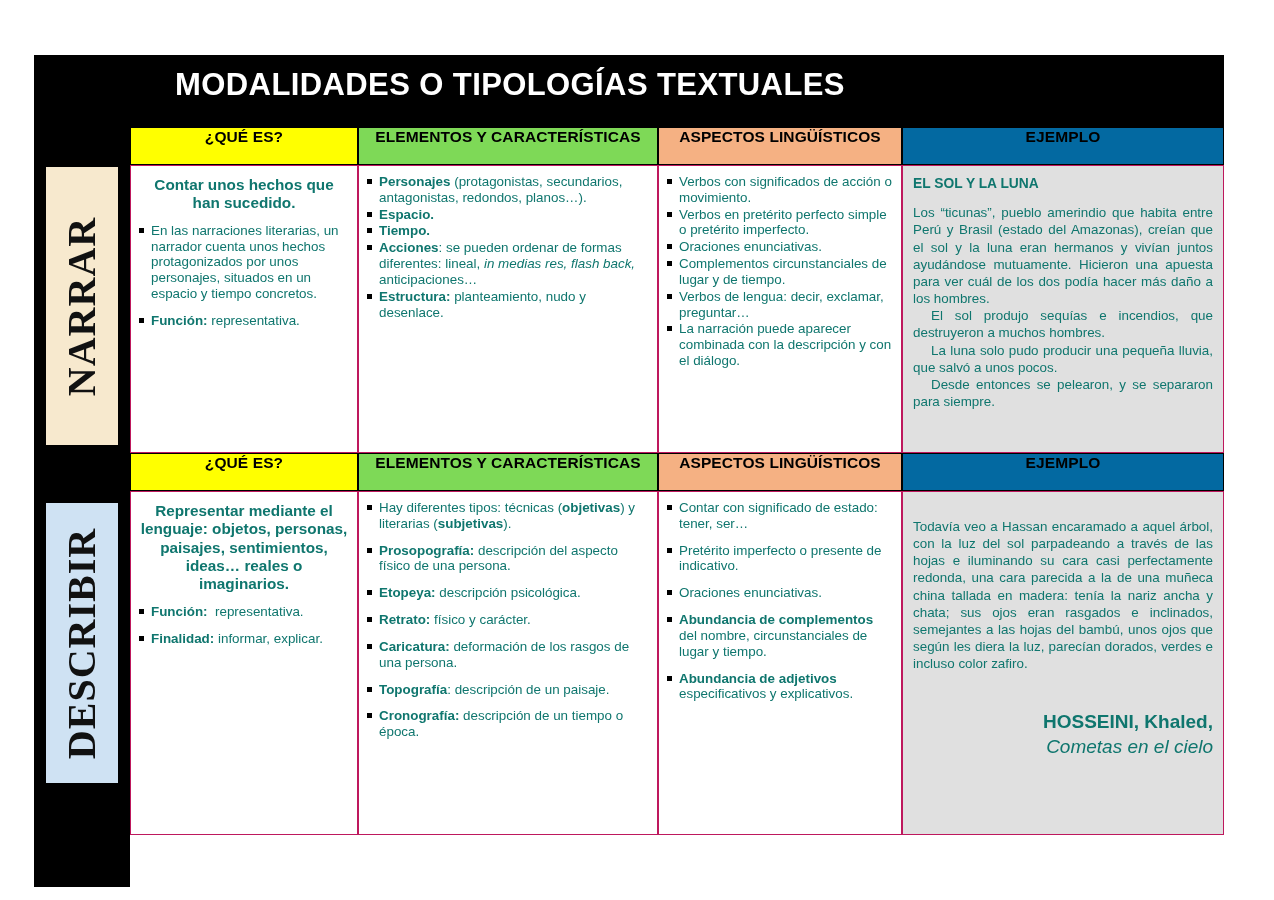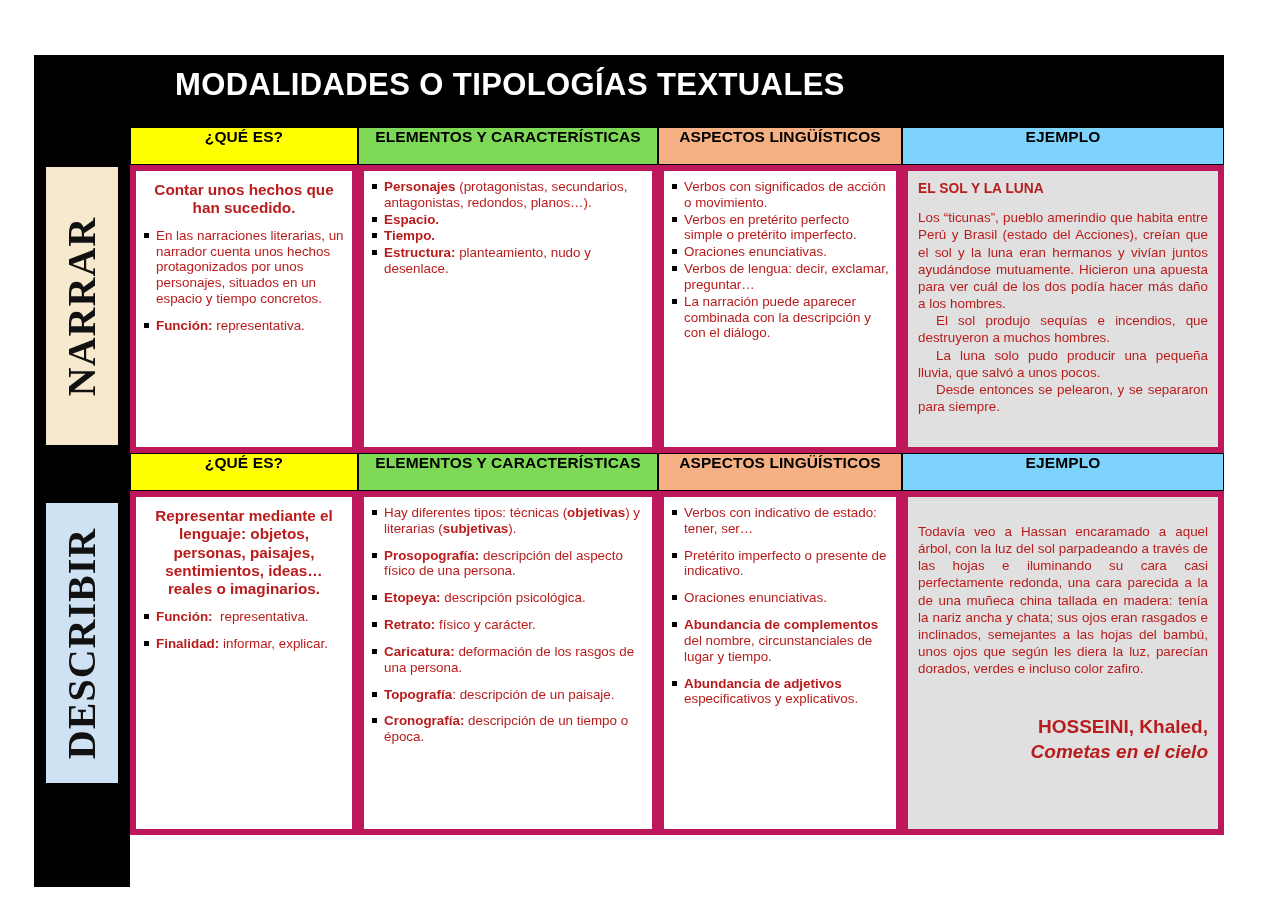--- a/index.html
+++ b/index.html
@@ -55,33 +55,33 @@
     position:absolute;top:0;height:38px;
     display:flex;justify-content:center;
     box-sizing:border-box;
     border:1px solid #000;
     font-size:15.5px;font-weight:bold;color:#000;
     letter-spacing:.1px;white-space:nowrap;
   }
   .hdr .c-que{background:#ffff00;}
   .hdr .c-ele{background:#7ed957;}
   .hdr .c-asp{background:#f5b183;}
-  .hdr .c-eje{background:#7dd3fc;}
+  .hdr .c-eje{background:#0369a1;}
 
   
   .bcell{
     position:absolute;
     box-sizing:border-box;
     background:#fff;
-    border:6px solid #be185d;
+    border:1px solid #be185d;
     padding:8px 7px 6px 7px;
     overflow:hidden;
     font-size:13.4px;
     line-height:1.18;
-    color:#b91c1c;
+    color:#0f766e;
   }
   .bcell.grey{background:#e0e0e0;}
 
   
   .lead{
     font-weight:bold;font-size:15.3px;line-height:1.2;
     text-align:center;margin:2px 2px 10px 2px;
   }
   ul.bl{list-style:none;margin:0;padding:0;}
   ul.bl > li{
@@ -95,21 +95,21 @@
   b{font-weight:bold;}
   i{font-style:italic;}
 
   
   .ex-title{font-weight:bold;font-size:13.8px;margin-bottom:12px;}
   .ex-body p{margin:0;text-align:justify;text-justify:inter-word;
              font-size:13.4px;line-height:1.28;}
   .ex-body p.ind{text-indent:18px;}
   .ex-src{margin-top:38px;text-align:right;font-size:19px;line-height:1.3;}
   .ex-src .a{font-weight:bold;}
-  .ex-src .w{font-weight:bold;font-style:italic;}
+  .ex-src .w{font-weight:normal;font-style:italic;}
 </style>
 </head>
 <body>
 
 <div class="sheet">
   <div class="table">
 
     <div class="title-bar">
       <div class="t">MODALIDADES O TIPOLOGÍAS TEXTUALES</div>
     </div>
@@ -141,38 +141,40 @@
         <li>En las narraciones literarias, un narrador cuenta unos hechos protagonizados por unos personajes, situados en un espacio y tiempo concretos.</li>
         <li><b>Función:</b> representativa.</li>
       </ul>
     </div>
 
     <div class="bcell" style="left:324px;top:110px;width:300px;height:288px;">
       <ul class="bl">
         <li><b>Personajes</b> (protagonistas, secundarios, antagonistas, redondos, planos…).</li>
         <li><b>Espacio.</b></li>
         <li><b>Tiempo.</b></li>
+        <li><b>Acciones</b>: se pueden ordenar de formas diferentes: lineal, <i>in medias res, flash back,</i> anticipaciones…</li>
         <li><b>Estructura:</b> planteamiento, nudo y desenlace.</li>
       </ul>
     </div>
 
     <div class="bcell" style="left:624px;top:110px;width:244px;height:288px;">
       <ul class="bl">
         <li>Verbos con significados de acción o movimiento.</li>
         <li>Verbos en pretérito perfecto simple o pretérito imperfecto.</li>
         <li>Oraciones enunciativas.</li>
+        <li>Complementos circunstanciales de lugar y de tiempo.</li>
         <li>Verbos de lengua: decir, exclamar, preguntar…</li>
         <li>La narración puede aparecer combinada con la descripción y con el diálogo.</li>
       </ul>
     </div>
 
     <div class="bcell grey" style="left:868px;top:110px;width:322px;height:288px;padding:10px 10px 6px 10px;">
       <div class="ex-title">EL SOL Y LA LUNA</div>
       <div class="ex-body">
-        <p>Los “ticunas”, pueblo amerindio que habita entre Perú y Brasil (estado del Acciones), creían que el sol y la luna eran hermanos y vivían juntos ayudándose mutuamente. Hicieron una apuesta para ver cuál de los dos podía hacer más daño a los hombres.</p>
+        <p>Los “ticunas”, pueblo amerindio que habita entre Perú y Brasil (estado del Amazonas), creían que el sol y la luna eran hermanos y vivían juntos ayudándose mutuamente. Hicieron una apuesta para ver cuál de los dos podía hacer más daño a los hombres.</p>
         <p class="ind">El sol produjo sequías e incendios, que destruyeron a muchos hombres.</p>
         <p class="ind">La luna solo pudo producir una pequeña lluvia, que salvó a unos pocos.</p>
         <p class="ind">Desde entonces se pelearon, y se separaron para siempre.</p>
       </div>
     </div>
 
     <div class="vcol" style="top:398px;height:379px;">
       <div class="vlabel" style="top:50px;height:280px;background:#cfe2f3;">
         <span>DESCRIBIR</span>
       </div>
@@ -209,21 +211,21 @@
         <li><b>Etopeya:</b> descripción psicológica.</li>
         <li><b>Retrato:</b> físico y carácter.</li>
         <li><b>Caricatura:</b> deformación de los rasgos de una persona.</li>
         <li><b>Topografía</b>: descripción de un paisaje.</li>
         <li><b>Cronografía:</b> descripción de un tiempo o época.</li>
       </ul>
     </div>
 
     <div class="bcell" style="left:624px;top:436px;width:244px;height:344px;">
       <ul class="bl spaced">
-        <li>Verbos con indicativo de estado: tener, ser…</li>
+        <li>Contar con significado de estado: tener, ser…</li>
         <li>Pretérito imperfecto o presente de indicativo.</li>
         <li>Oraciones enunciativas.</li>
         <li><b>Abundancia de complementos</b> del nombre, circunstanciales de lugar y tiempo.</li>
         <li><b>Abundancia de adjetivos</b> especificativos y explicativos.</li>
       </ul>
     </div>
 
     <div class="bcell grey" style="left:868px;top:436px;width:322px;height:344px;padding:26px 10px 6px 10px;">
       <div class="ex-body">
         <p>Todavía veo a Hassan encaramado a aquel árbol, con la luz del sol parpadeando a través de las hojas e iluminando su cara casi perfectamente redonda, una cara parecida a la de una muñeca china tallada en madera: tenía la nariz ancha y chata; sus ojos eran rasgados e inclinados, semejantes a las hojas del bambú, unos ojos que según les diera la luz, parecían dorados, verdes e incluso color zafiro.</p>

